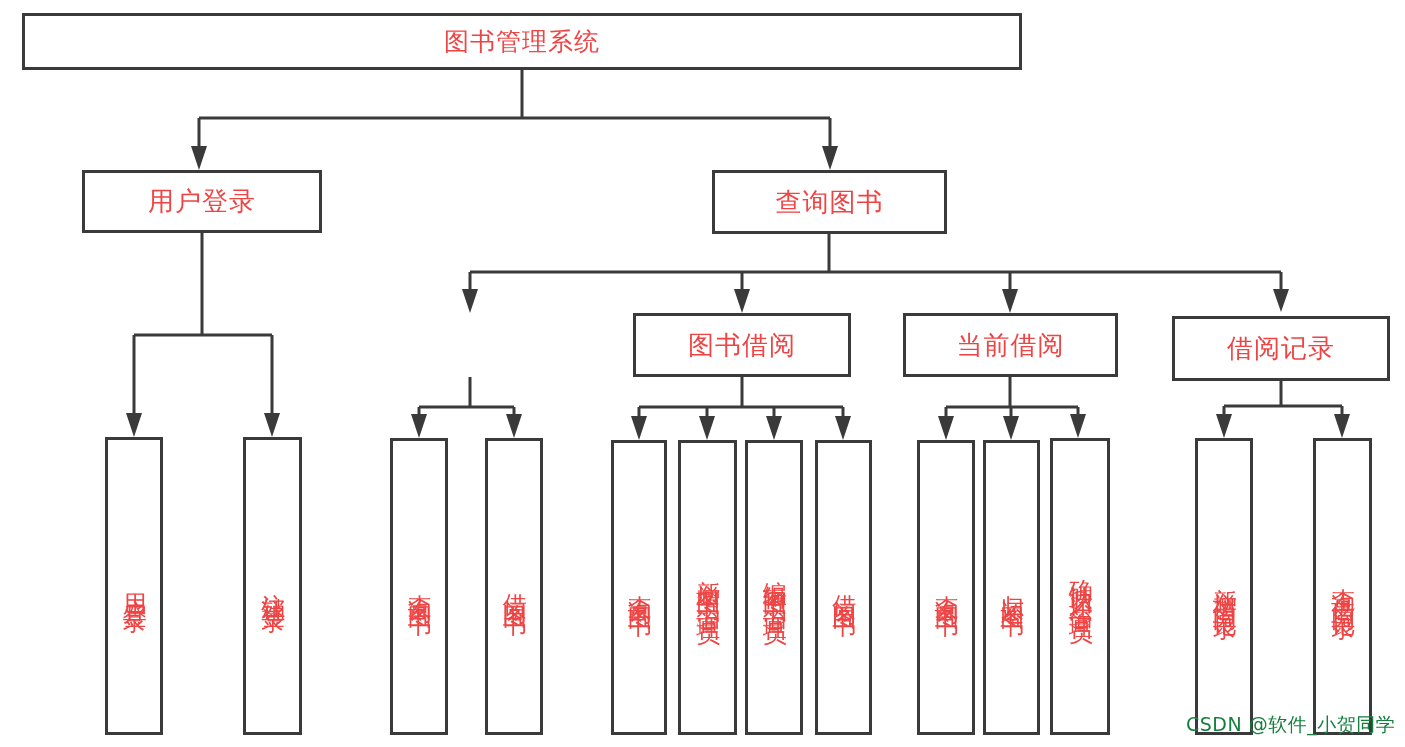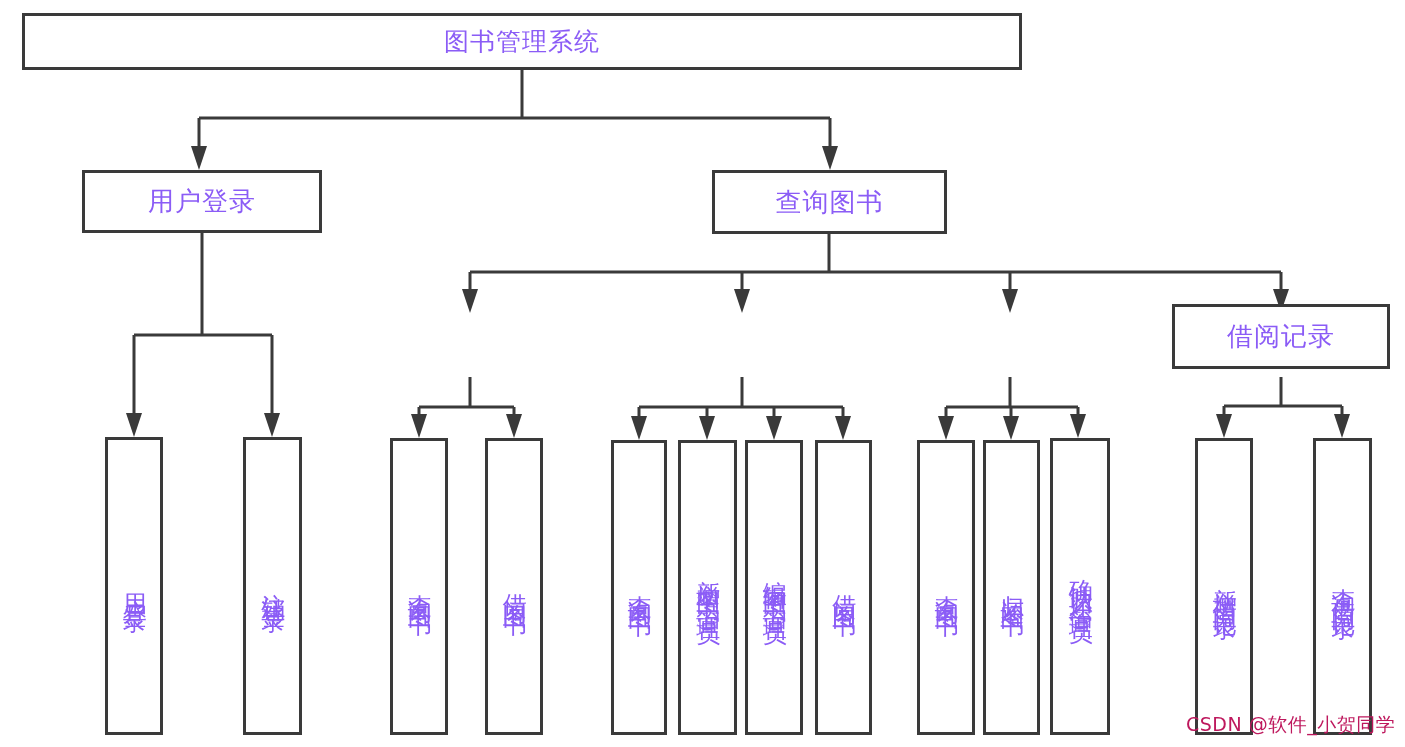--- a/index.html
+++ b/index.html
@@ -6,31 +6,31 @@
   .canvas {
     position:relative; width:1405px; height:747px; background:#ffffff;
     font-family:"DejaVu Sans", sans-serif; overflow:hidden;
   }
   .connector-layer { position:absolute; left:0; top:0; width:1405px; height:747px; }
   .connector-layer path { stroke:#3a3a3a; stroke-width:3; fill:none; }
   .connector-layer polygon { fill:#3a3a3a; stroke:none; }
   .box {
     position:absolute; box-sizing:border-box; background:#ffffff;
     border:3px solid #3a3a3a; display:flex; align-items:center; justify-content:center;
-    color:#8b5cf6;
+    color:#ef4444;
   }
   .box.h .lbl { font-size:26px; letter-spacing:1px; white-space:nowrap; }
   .box.root .lbl { font-size:25px; }
   .box.v .lbl {
     writing-mode:vertical-rl; text-orientation:mixed;
     font-size:24px; letter-spacing:6px; line-height:1.15; white-space:nowrap;
   }
   .watermark {
     position:absolute; left:1186px; top:712px; z-index:5;
-    font-size:19px; color:#be185d; letter-spacing:0.5px; white-space:nowrap;
+    font-size:19px; color:#15803d; letter-spacing:0.5px; white-space:nowrap;
   }
 </style>
 </head>
 <body>
 
 <div class="canvas">
 
   <svg class="connector-layer" viewBox="0 0 1405 747" xmlns="http://www.w3.org/2000/svg">
 
     <g>
@@ -85,21 +85,27 @@
     <span class="lbl">图书管理系统</span>
   </div>
 
   <div class="box h" style="left:82px;top:170px;width:240px;height:63px">
     <span class="lbl">用户登录</span>
   </div>
   <div class="box h" style="left:712px;top:170px;width:235px;height:64px">
     <span class="lbl">查询图书</span>
   </div>
 
-  <div class="box h" style="left:1172px;top:304px;width:218px;height:65px">
+  <div class="box h" style="left:633px;top:313px;width:218px;height:64px">
+    <span class="lbl">图书借阅</span>
+  </div>
+  <div class="box h" style="left:903px;top:313px;width:215px;height:64px">
+    <span class="lbl">当前借阅</span>
+  </div>
+  <div class="box h" style="left:1172px;top:316px;width:218px;height:65px">
     <span class="lbl">借阅记录</span>
   </div>
 
   <div class="box v" style="left:105px;top:437px;width:58px;height:298px">
     <span class="lbl">用户登录</span>
   </div>
   <div class="box v" style="left:243px;top:437px;width:59px;height:298px">
     <span class="lbl">注销登录</span>
   </div>
 

